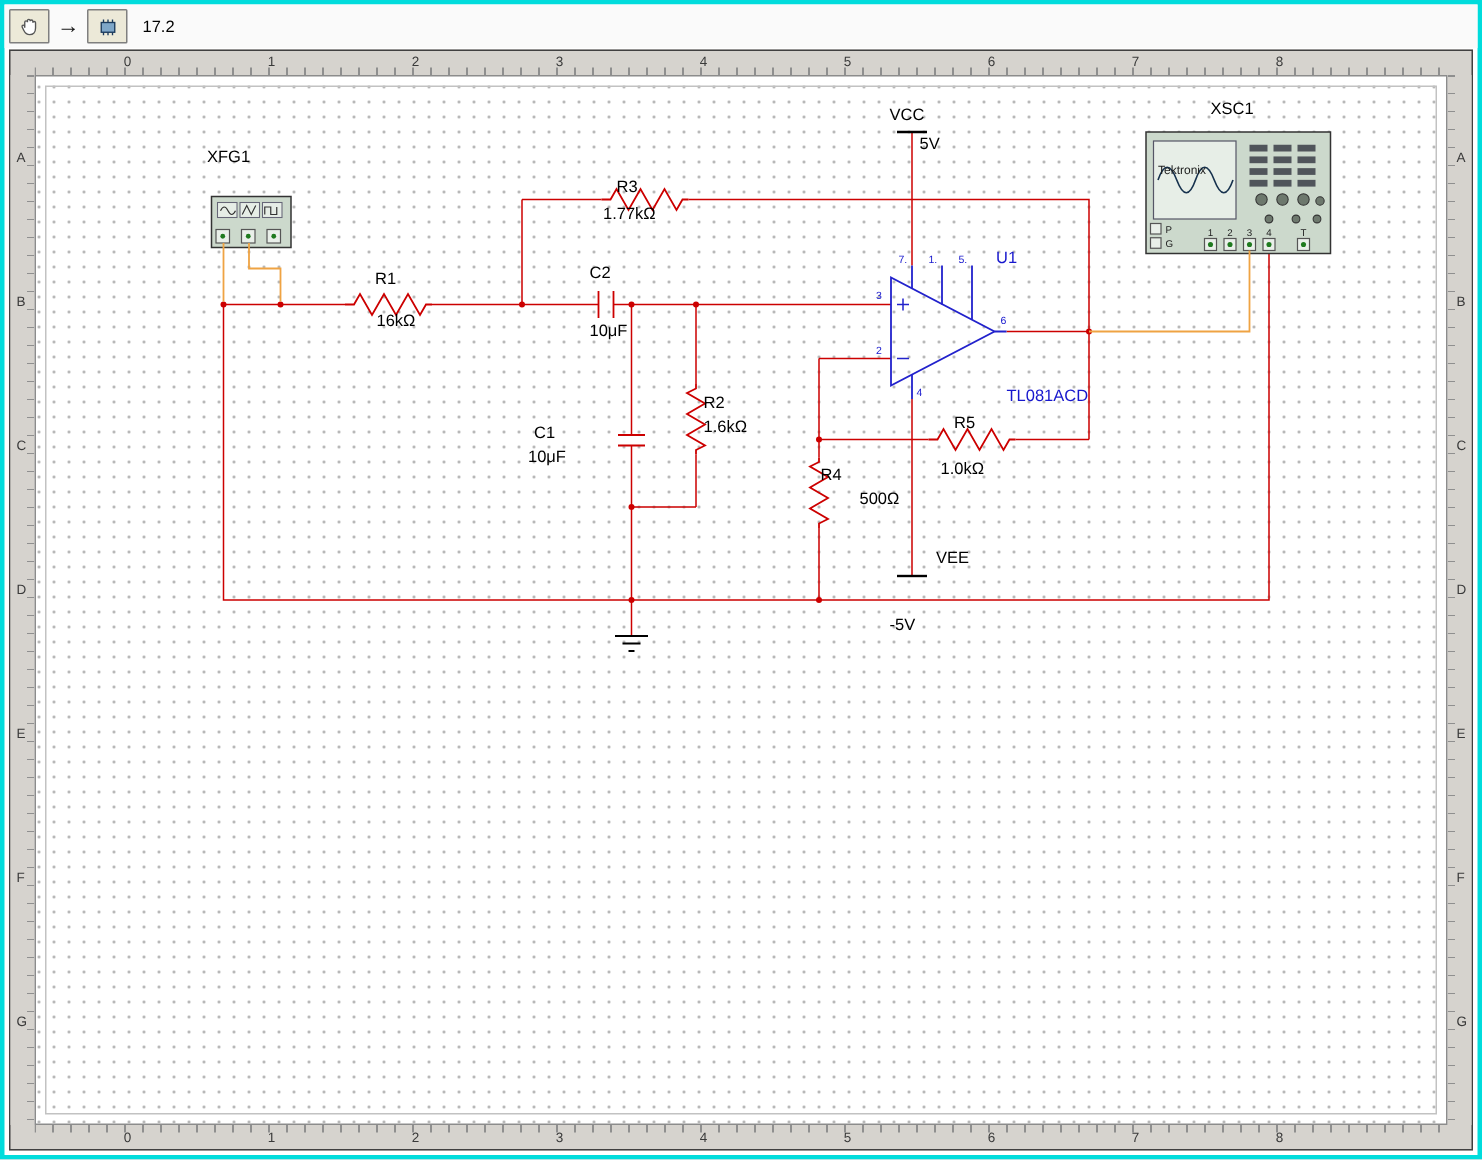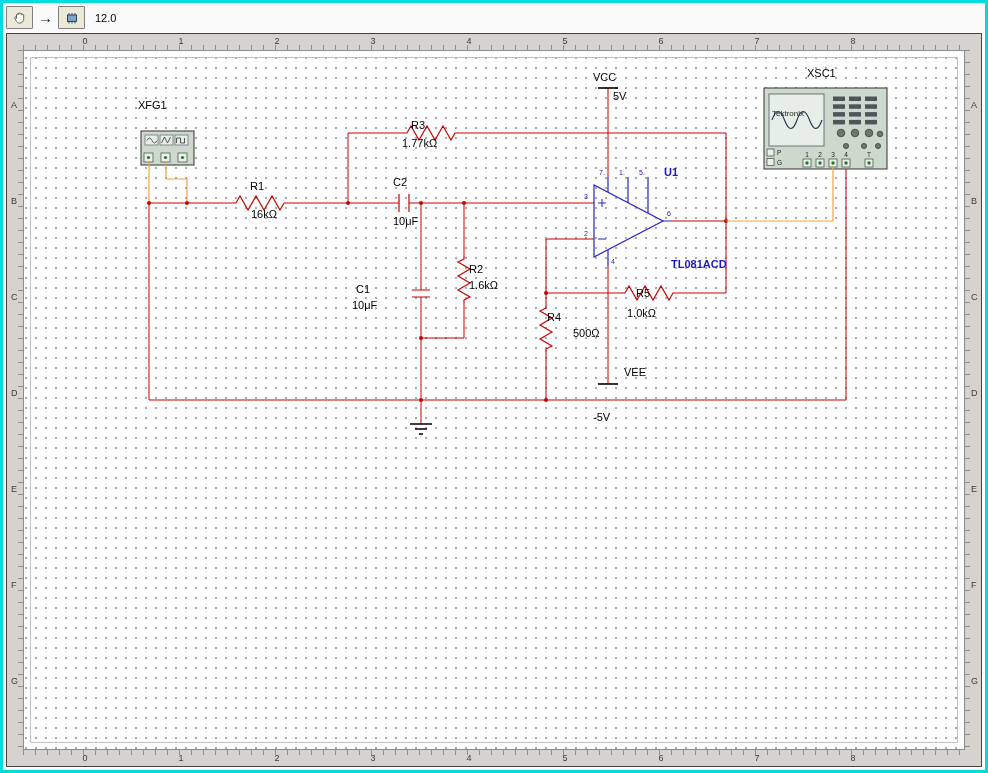--- a/index.html
+++ b/index.html
@@ -19,21 +19,21 @@
   .ruler.top .ticks-h{bottom:0}.ruler.bottom .ticks-h{top:0}
   .ticks-v{position:absolute;top:0;bottom:0;width:5px;background:repeating-linear-gradient(180deg,#8f8f8f 0 1px,transparent 1px 12px)}
   .ruler.left .ticks-v{right:0}.ruler.right .ticks-v{left:0}
   .rlabel{position:absolute;font-size:9px;color:#3a3a3a}
   .canvas{position:absolute;inset:16px;background:#ffffff;border:1px solid #8c8c8c;overflow:hidden}
   .grid,.schem{position:absolute;left:-23px;top:-48px;width:988px;height:773px}
   .grid{background-image:radial-gradient(circle,#a8a8a8 0.8px,transparent 1px);background-size:10px 10px}
   .sheetframe{position:absolute;inset:6px;border:1px solid #c2c2c2;pointer-events:none}
   .schem-svg{position:absolute;inset:0;width:100%;height:100%}
   .lbl{position:absolute;font-size:11px;line-height:12px;color:#000;white-space:nowrap}
-  .lbl.blue{color:#1717cd;font-weight:bold}
+  .lbl.blue{color:#1717cd;font-weight:normal}
   .lbl.brand{font-size:8px;line-height:9px;color:#1d1d1d}
   .schem-svg text{font-family:"Liberation Sans",sans-serif}
   .pinlab{font-size:7px;fill:#1717cd}
   .tlab{font-size:6.5px;fill:#222}
 </style>
 </head>
 <body>
 
 <div class="app">
  <div class="inner">
@@ -44,21 +44,21 @@
         <path d="M4.5 8.5 V4.8 a0.9 0.9 0 0 1 1.8 0 V3.8 a0.9 0.9 0 0 1 1.8 0 V4.2 a0.9 0.9 0 0 1 1.8 0 v1 a0.9 0.9 0 0 1 1.8 0 v3.5 c0 2.8 -1.6 4.4 -3.9 4.4 c-2.1 0 -3 -1 -3.9 -2.8 l-1.1 -2.2 c-0.5 -1 0.8 -1.8 1.5 -0.9 z" fill="#fefefe" stroke="#555" stroke-width="0.9"></path>
       </svg>
     </button>
     <span class="tb-arrow">→</span>
     <button class="tb-btn">
       <svg width="16" height="16" viewBox="0 0 16 16">
         <rect x="3.5" y="5" width="9" height="6.5" fill="#7ea6c8" stroke="#1c3a5c" stroke-width="0.9"></rect>
         <path d="M5 5 V3 M8 5 V3 M11 5 V3 M5 11.5 V13.5 M8 11.5 V13.5 M11 11.5 V13.5" stroke="#1c3a5c" stroke-width="0.9"></path>
       </svg>
     </button>
-    <span class="tb-zoom">12.0</span>
+    <span class="tb-zoom">17.2</span>
   </div>
 
   <div class="window">
     <div class="ruler top">
           <i class="ticks-h"></i>
           <span class="rlabel" style="left: 62px; top: 2px; transform: translateX(-50%);">0</span>
           <span class="rlabel" style="left: 158px; top: 2px; transform: translateX(-50%);">1</span>
           <span class="rlabel" style="left: 254px; top: 2px; transform: translateX(-50%);">2</span>
           <span class="rlabel" style="left: 350px; top: 2px; transform: translateX(-50%);">3</span>
           <span class="rlabel" style="left: 446px; top: 2px; transform: translateX(-50%);">4</span>
@@ -247,21 +247,21 @@
         <span class="lbl" style="left:392px;top:173px">C2</span>
         <span class="lbl" style="left:392px;top:212px">10μF</span>
         <span class="lbl" style="left:410px;top:116px">R3</span>
         <span class="lbl" style="left:401px;top:134px">1.77kΩ</span>
         <span class="lbl" style="left:355px;top:280px">C1</span>
         <span class="lbl" style="left:351px;top:296px">10μF</span>
         <span class="lbl" style="left:468px;top:260px">R2</span>
         <span class="lbl" style="left:468px;top:276px">1.6kΩ</span>
         <span class="lbl" style="left:546px;top:308px">R4</span>
         <span class="lbl" style="left:572px;top:324px">500Ω</span>
-        <span class="lbl" style="left:635px;top:284px">R5</span>
+        <span class="lbl" style="left:635px;top:273px">R5</span>
         <span class="lbl" style="left:626px;top:304px">1.0kΩ</span>
         <span class="lbl" style="left:592px;top:68px">VCC</span>
         <span class="lbl" style="left:612px;top:87px">5V</span>
         <span class="lbl" style="left:623px;top:363px">VEE</span>
         <span class="lbl" style="left:592px;top:408px">-5V</span>
         <span class="lbl blue" style="left:663px;top:163px">U1</span>
         <span class="lbl blue" style="left:670px;top:255px">TL081ACD</span>
         <span class="lbl" style="left:806px;top:64px">XSC1</span>
         <span class="lbl brand" style="left:771px;top:106px">Tektronix</span>
       </div>

